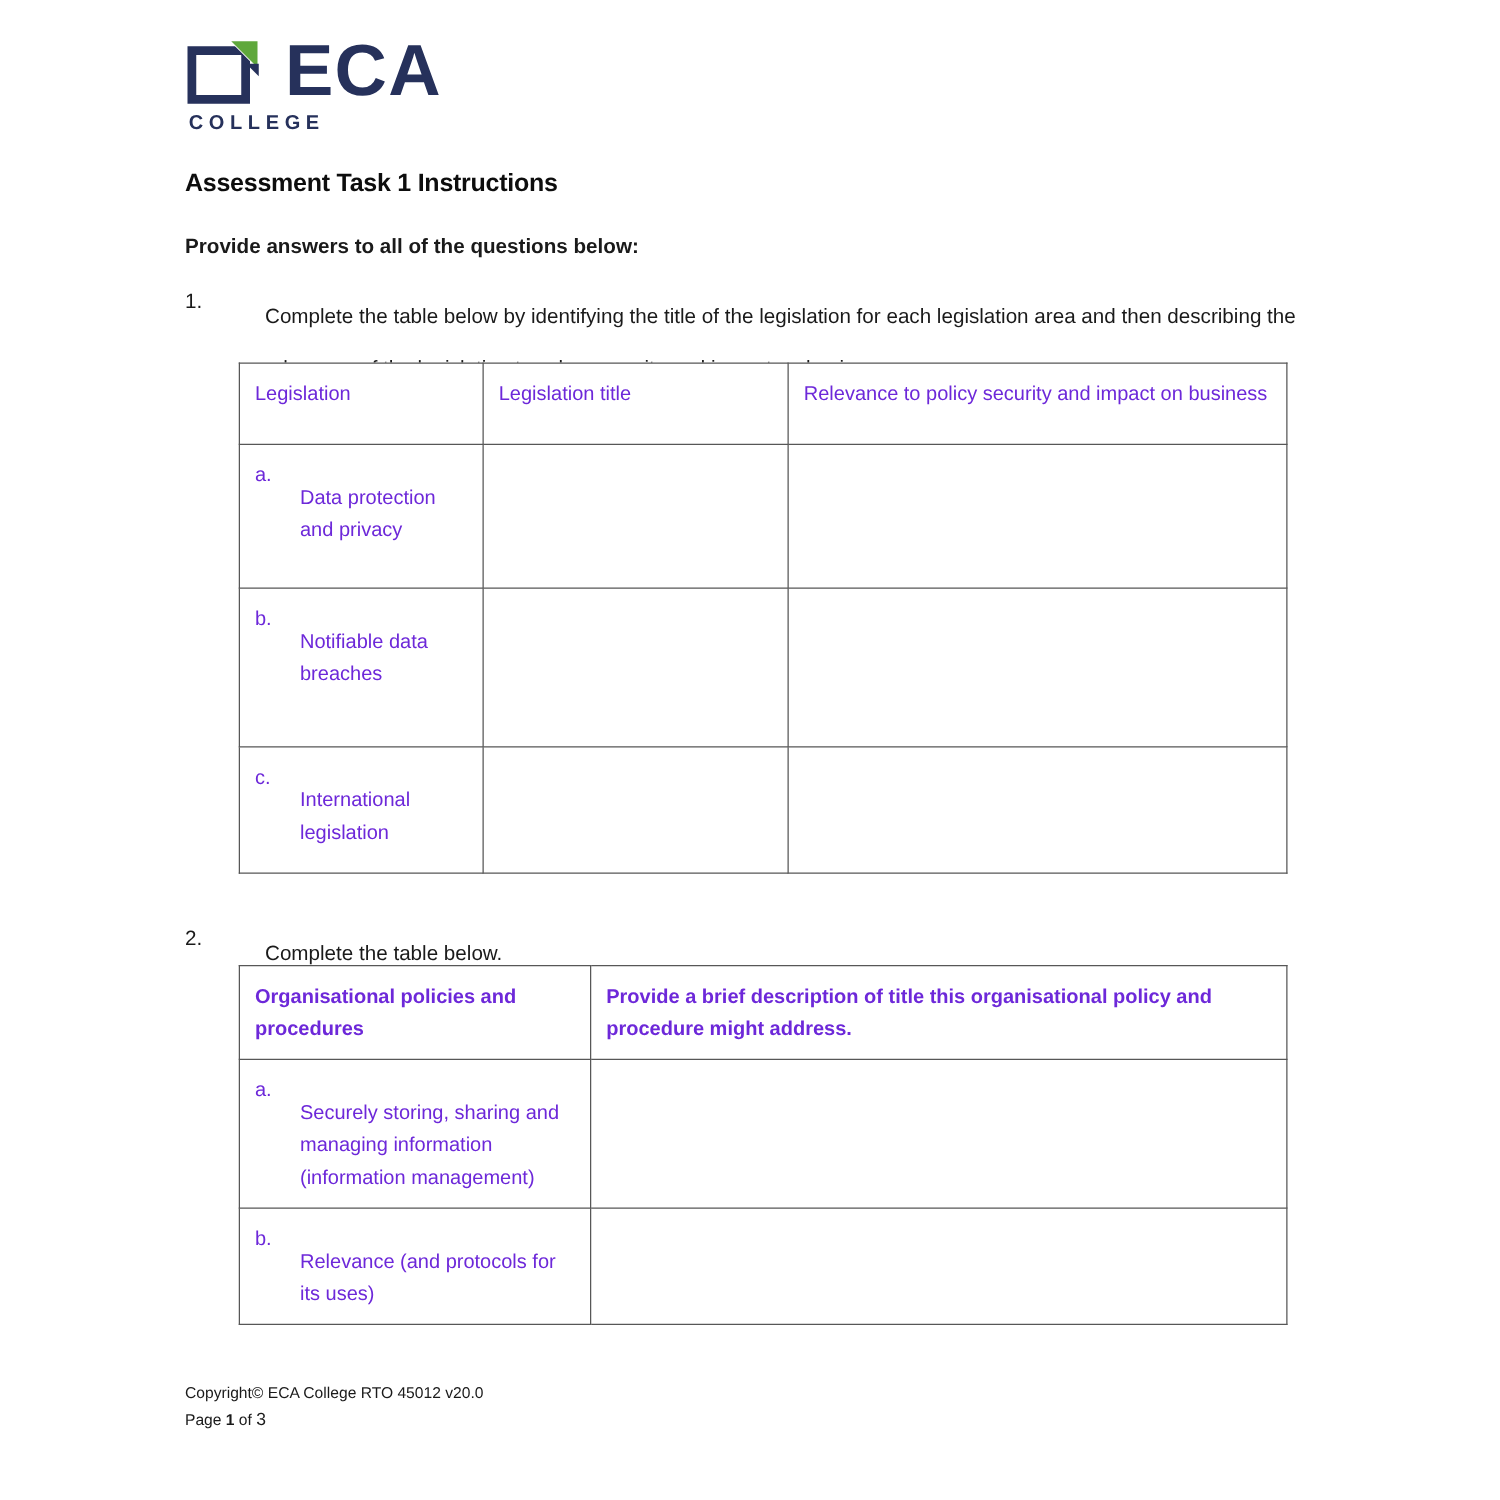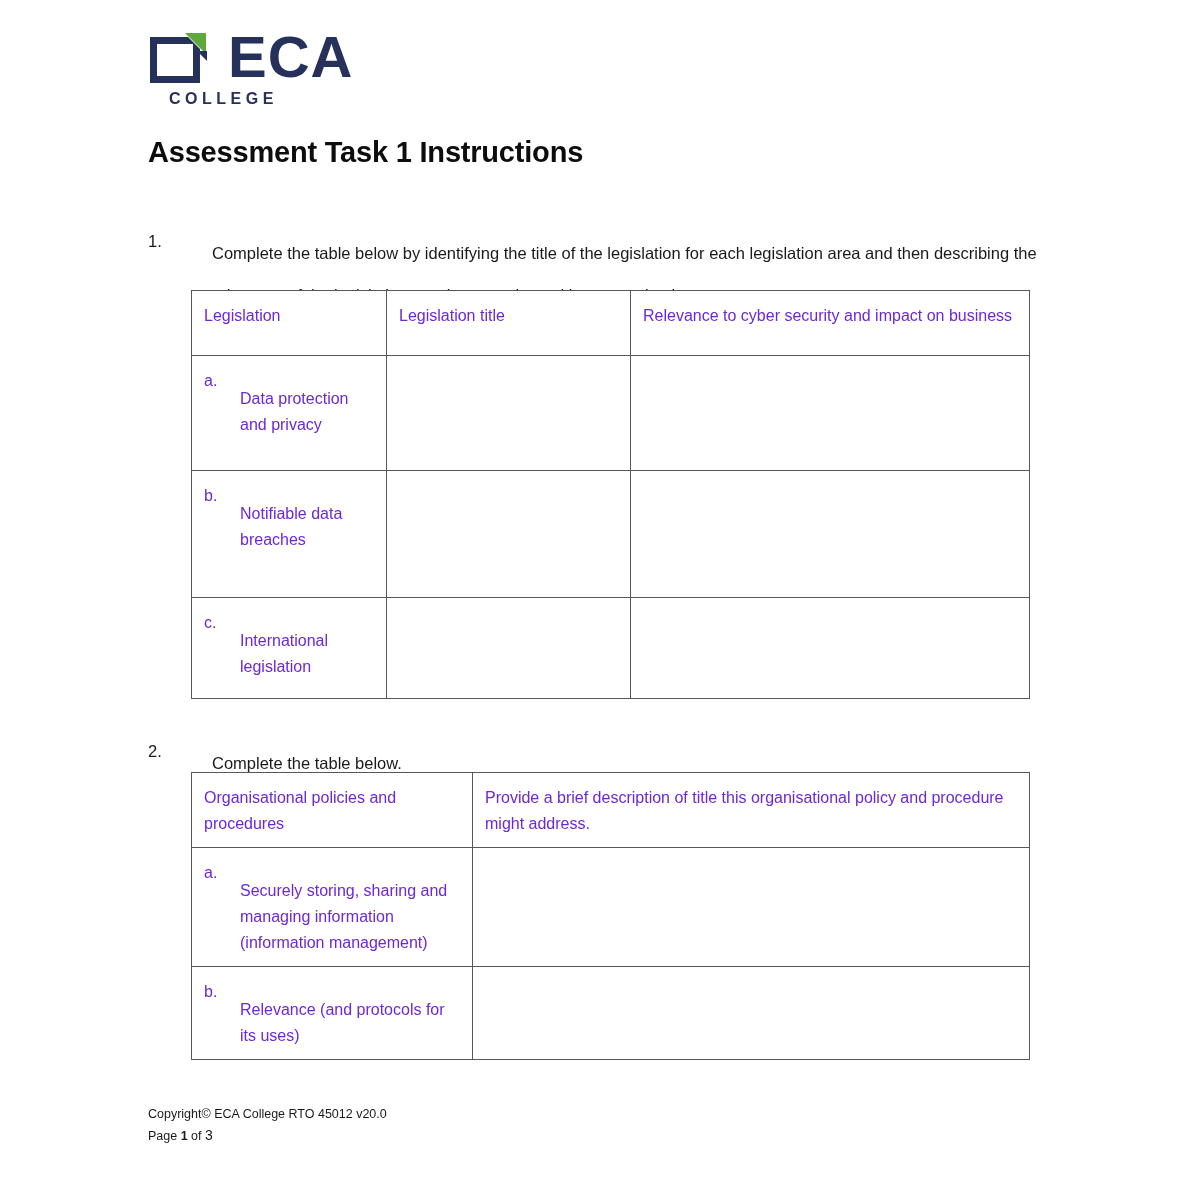--- a/index.html
+++ b/index.html
@@ -84,35 +84,35 @@
     font-family: "Liberation Sans", "DejaVu Sans", sans-serif;
     font-weight: bold;
     font-size: 58px;
     letter-spacing: 1px;
     color: #26315B;
     line-height: 58px;
     margin-left: 18px;
   }
   .logo-sub {
     position: absolute;
-    left: 21px;
+    left: 3px;
     top: 62px;
     font-family: "Liberation Sans", "DejaVu Sans", sans-serif;
     font-weight: bold;
     font-size: 16px;
     letter-spacing: 4.5px;
     color: #26315B;
   }
 
   
   .doc-title {
     position: absolute;
     left: 148px;
     top: 136px;
-    font-size: 29px;
+    font-size: 20px;
     font-weight: bold;
     color: #0d0d0d;
     letter-spacing: -0.2px;
   }
   .intro {
     position: absolute;
     left: 148px;
     top: 188px;
     font-size: 16.5px;
     font-weight: bold;
@@ -187,21 +187,21 @@
   #table-legislation tr.row-c td { height: 78px; }
 
   
   #table-policies {
     left: 191px;
     top: 772px;
     width: 838px;
   }
   #table-policies col.c1 { width: 281px; }
   #table-policies col.c2 { width: 557px; }
-  #table-policies tr.header-row td { height: 42px; }
+  #table-policies tr.header-row td { height: 42px; font-weight: bold; }
   #table-policies tr.row-a td { height: 80px; }
   #table-policies tr.row-b td { height: 54px; }
 
   
   .footer {
     position: absolute;
     left: 148px;
     top: 1104px;
     font-size: 12.5px;
     line-height: 21px;
@@ -223,37 +223,38 @@
         <div class="corner-cut"></div>
         <div class="corner-green"></div>
         <div class="corner-fold"></div>
       </div>
       <div class="logo-word">ECA</div>
     </div>
     <div class="logo-sub">COLLEGE</div>
   </div>
 
   <div class="doc-title">Assessment Task 1 Instructions</div>
+  <div class="intro">Provide answers to all of the questions below:</div>
 
   <div class="question" id="question-1">
     <div class="q-num">1.</div>
     <div class="q-text">Complete the table below by identifying the title of the legislation for each legislation area and then describing the relevance of the legislation to cyber security and impact on business.</div>
   </div>
 
   <table class="doc-table" id="table-legislation">
     <colgroup>
       <col class="c1">
         <col class="c2">
         <col class="c3">
     </colgroup>
     <tbody>
       <tr class="header-row">
         <td>Legislation</td>
         <td>Legislation title</td>
-        <td>Relevance to cyber security and impact on business</td>
+        <td>Relevance to policy security and impact on business</td>
       </tr>
       <tr class="row-a">
         <td>
           <div class="cell-item">
             <span class="cell-letter">a.</span>
             <span class="cell-label">Data protection and privacy</span>
           </div>
         </td>
         <td class="empty-cell"></td>
         <td class="empty-cell"></td>

